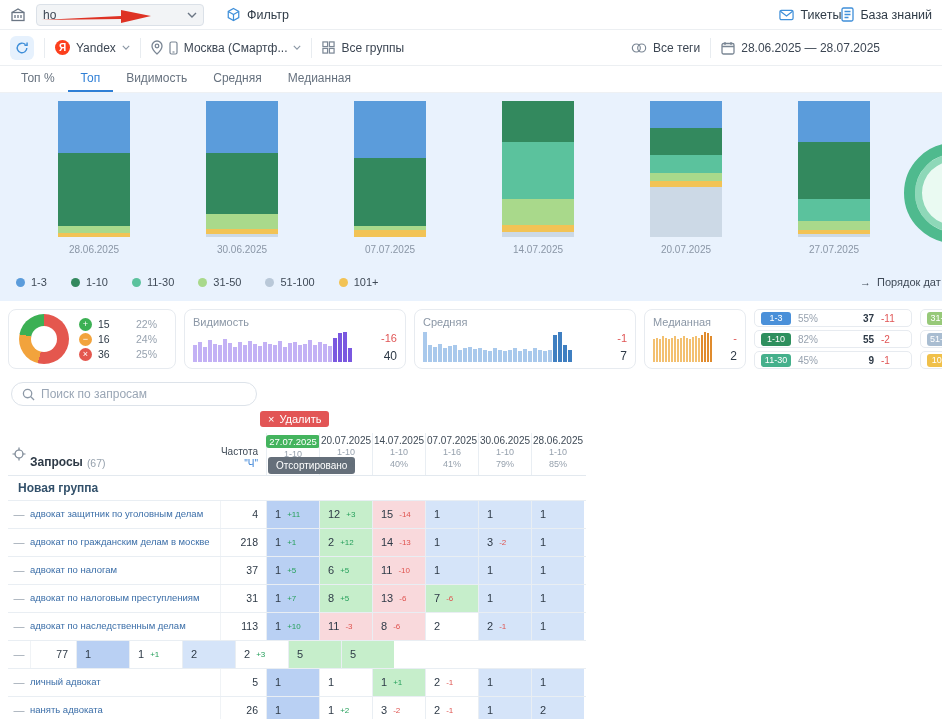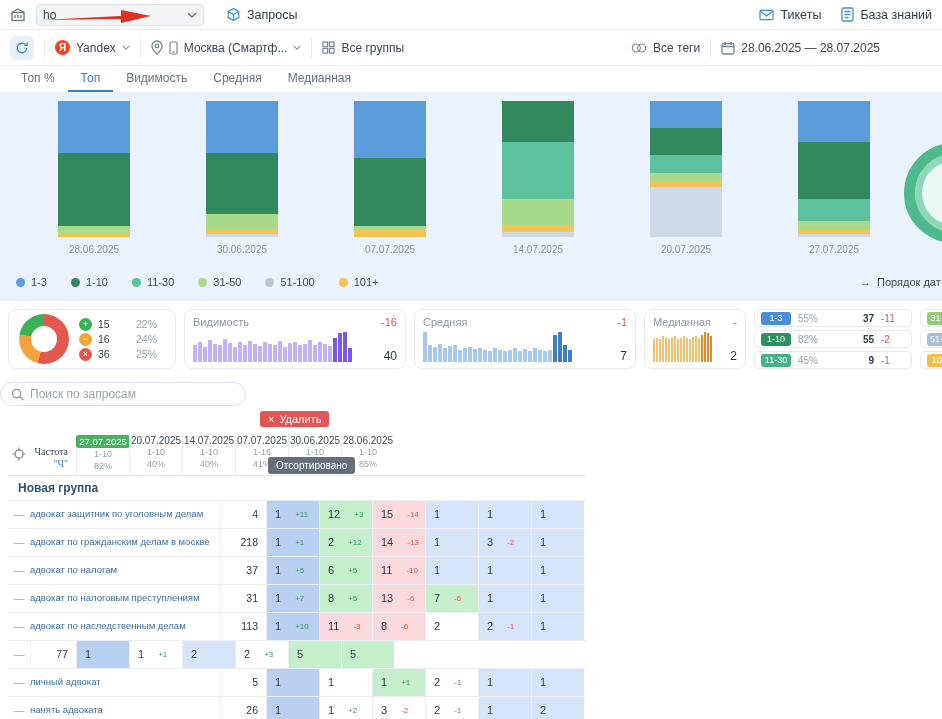--- a/index.html
+++ b/index.html
@@ -12,21 +12,21 @@
     border-bottom:1px solid #eceff2; }
   .ticon { color:#6b7684; }
   .project-select { position:relative; width:168px; height:22px; background:#f2f4f6;
     border:1px solid #dbe1e8; border-radius:4px; display:flex; align-items:center;
     padding:0 6px; font-size:12px; color:#3c4653; }
   .proj-text { overflow:hidden; white-space:nowrap; flex:1; }
   .red-arrow { position:absolute; left:4px; top:3px; }
   .chev { color:#6b7684; }
   .nav-item { display:flex; align-items:center; gap:6px; font-size:12.5px; color:#2f3b47; cursor:default; }
   .nav-item .nicon { color:#3f8fd9; }
-  .top-right { margin-left:auto; display:flex; gap:20px; }
+  .top-right { margin-left:auto; display:flex; }
 
   
   .toolbar { height:36px; display:flex; align-items:center; gap:10px; padding:0 10px;
     border-bottom:1px solid #eceff2; font-size:12px; }
   .refresh-btn { width:24px; height:24px; background:#e6f1fd; border-radius:6px;
     display:flex; align-items:center; justify-content:center; color:#3f8fd9; }
   .sep { width:1px; height:20px; background:#e8ecf0; }
   .tb-group { display:flex; align-items:center; gap:6px; color:#3c4653; }
   .ya-badge { width:15px; height:15px; border-radius:50%; background:#fc3f1d; color:#fff;
     font-size:10px; font-weight:bold; display:flex; align-items:center; justify-content:center; }
@@ -66,57 +66,57 @@
   .donut::after { content:""; position:absolute; inset:12px; background:#fff; border-radius:50%; }
   .dyn-legend { flex:1; display:flex; flex-direction:column; justify-content:center; gap:2px; font-size:10.5px; }
   .dyn-row { display:flex; align-items:center; gap:6px; }
   .sign { width:13px; height:13px; border-radius:50%; color:#fff; font-size:9px;
     display:flex; align-items:center; justify-content:center; flex:none; }
   .dyn-val { color:#2e3a47; min-width:18px; }
   .dyn-pct { color:#98a3b0; margin-left:14px; }
   .metric-card { position:relative; width:222px; padding:6px 8px; flex:none; }
   .metric-card.small { width:102px; }
   .m-label { font-size:11px; color:#8b97a6; }
-  .m-delta { position:absolute; top:6px; right:8px; font-size:11px; color:#e05555; }
+  .m-delta { position:absolute; top:22px; right:8px; font-size:11px; color:#e05555; }
   .spark { position:absolute; left:8px; bottom:6px; right:26px; height:30px;
     display:flex; align-items:flex-end; gap:1px; overflow:hidden; }
   .spark i { width:4px; flex:none; }
   .metric-card.small .spark i { width:2px; }
   .m-big { position:absolute; right:8px; bottom:5px; font-size:12px; color:#2e3a47; }
   .mini-card { width:158px; flex:none; display:flex; flex-direction:column; gap:3px; }
   .mini-row, .cut-row { flex:1; display:flex; align-items:center; gap:7px; background:#fff;
     border:1px solid #e7ebf0; border-radius:5px; padding:0 6px; font-size:10px; }
   .mini-badge { min-width:30px; height:13px; border-radius:3px; color:#fff; font-size:9px;
     display:flex; align-items:center; justify-content:center; padding:0 3px; flex:none; }
   .mini-pct { color:#98a3b0; width:26px; }
   .mini-val { color:#2e3a47; font-weight:bold; margin-left:auto; }
   .mini-delta { color:#e05555; width:24px; text-align:left; }
   .cut-card { width:70px; flex:none; display:flex; flex-direction:column; gap:3px; }
 
   
-  .controls-row { display:flex; align-items:center; gap:8px; padding:5px 0; height:34px; }
+  .controls-row { display:flex; align-items:center; gap:8px; padding:5px 11px; height:34px; }
   .search-box { width:246px; height:24px; border:1px solid #dde3ea; border-radius:13px;
     display:flex; align-items:center; gap:6px; padding:0 10px; color:#8c98a6; }
   .search-box input { border:none; outline:none; background:transparent; width:100%;
     font-size:12px; color:#3c4653; font-family:"Liberation Sans", sans-serif; }
   .search-box input::placeholder { color:#9aa6b5; }
   .right-controls { margin-left:auto; display:flex; align-items:center; gap:16px;
     font-size:12px; color:#3c4653; }
   .segmented { display:flex; border:1px solid #d9e0e8; border-radius:5px; overflow:hidden; }
   .seg-btn { padding:4px 12px; background:#fff; }
   .seg-btn.inactive { background:#eef1f4; color:#67727f; border-left:1px solid #d9e0e8; }
   .tool-link { display:flex; align-items:center; gap:6px; }
   .tool-link .gicon { color:#5f6b78; }
 
   
   .table-wrap { position:relative; margin:2px 8px 0; width:578px; font-size:11px; }
   .t-head { display:flex; position:relative; padding-top:20px; border-bottom:1px solid #e3e9ef; }
   .c-minus { width:22px; flex:none; display:flex; align-items:center; justify-content:center; color:#9aa5b1; }
   .c-query { width:190px; flex:none; }
-  .c-freq { width:46px; flex:none;font-family:Liberation Serif, serif; }
+  .c-freq { width:46px; flex:none; }
   .c-date { width:53px; flex:none; }
   .h-query { display:flex; align-items:flex-end; padding-bottom:6px; gap:4px; }
   .h-query b { font-size:12px; color:#2e3a47; }
   .h-count { color:#96a1ad; font-size:10.5px; }
   .h-freq { display:flex; flex-direction:column; align-items:flex-end; justify-content:flex-end;
     padding:0 8px 4px 0; font-size:10px; color:#3f4a56; line-height:1.25; }
   .h-freq .fsub { color:#3f86d8; }
   .h-date { border-left:1px solid #e9eef3; display:flex; flex-direction:column; align-items:center;
     justify-content:flex-start; gap:1px; padding:2px 0 3px; font-size:10px; color:#3f4a56; }
   .h-date .hsub { font-size:9px; color:#96a1ad; line-height:1.2; }
@@ -128,21 +128,21 @@
     font-size:10px; padding:3px 8px; border-radius:3px; z-index:6; opacity:.96; white-space:nowrap; }
   .group-row { padding:5px 10px; color:#33516b; font-weight:bold; font-size:12px;
     border-bottom:1px solid #e9eef3; }
   .t-row { display:flex; border-bottom:1px solid #e9eef3; min-height:28px; align-items:stretch; }
   .r-query { display:flex; align-items:center; font-size:9.5px; color:#3b6ea8;
     line-height:1.2; padding:2px 4px 2px 0; }
   .r-freq { display:flex; align-items:center; justify-content:flex-end; padding-right:8px;
     color:#2e3a47; font-size:10.5px; border-left:1px solid #f0f3f6; width:46px; flex:none; }
   .c-cell { width:53px; flex:none; border-left:1px solid #e9eef3; display:flex; align-items:center;
     padding-left:8px; font-size:11px; color:#2e3a47; }
-  .c-cell sup { font-size:8px; margin-left:14px; }
+  .c-cell sup { font-size:8px; margin-left:6px; }
   .d-pos { color:#27a05c; } .d-neg { color:#df5450; }
   .bg-sel { background:#b9d0f3; } .bg-blue { background:#d5e4f9; }
   .bg-green { background:#c6eecb; } .bg-pink { background:#f9d9dc; } .bg-white { background:#fff; }
 </style>
 </head>
 <body>
 
 <div class="topbar">
   <span class="ticon">
     <svg width="16" height="16" viewBox="0 0 16 16" fill="none" stroke="currentColor" stroke-width="1.3">
@@ -161,21 +161,21 @@
         </svg>
     </span>
   </div>
   <div class="nav-item" style="margin-left:12px;">
     <span class="nicon">
       <svg width="15" height="15" viewBox="0 0 16 16" fill="none" stroke="currentColor" stroke-width="1.3">
         <path d="M8 1.5l5.6 3.2v6.6L8 14.5l-5.6-3.2V4.7z"></path>
           <path d="M8 8l5.6-3.3M8 8L2.4 4.7M8 8v6.5"></path>
       </svg>
     </span>
-    <span>Запросы</span>
+    <span>Фильтр</span>
   </div>
   <div class="top-right">
     <div class="nav-item">
       <span class="nicon">
         <svg width="15" height="12" viewBox="0 0 16 12" fill="none" stroke="currentColor" stroke-width="1.3">
           <rect x="1" y="1" width="14" height="10" rx="1.5"></rect>
             <path d="M1.5 2l6.5 5 6.5-5"></path>
         </svg>
       </span>
       <span>Тикеты</span>
@@ -544,20 +544,24 @@
     <span>Удалить</span>
   </button>
   <div class="sorted-tip">Отсортировано</div>
   <div class="t-head" id="thead">
     <div class="c-minus">
       <svg width="14" height="14" viewBox="0 0 14 14" fill="none" stroke="#7a8694" stroke-width="1.2">
         <circle cx="7" cy="7" r="4"></circle>
           <path d="M7 0.5v3M7 10.5v3M0.5 7h3M10.5 7h3"></path>
       </svg>
     </div>
+    <div class="c-query h-query">
+      <b>Запросы</b>
+      <span class="h-count">(67)</span>
+    </div>
     <div class="c-freq h-freq">
       <span>Частота</span>
       <span class="fsub">"Ч"</span>
     </div>
   <div class="c-date h-date">
         <span class="date-chip">27.07.2025</span>
         <span class="hsub">1-10</span>
         <span class="hsub">82%</span>
       </div>
       <div class="c-date h-date">

